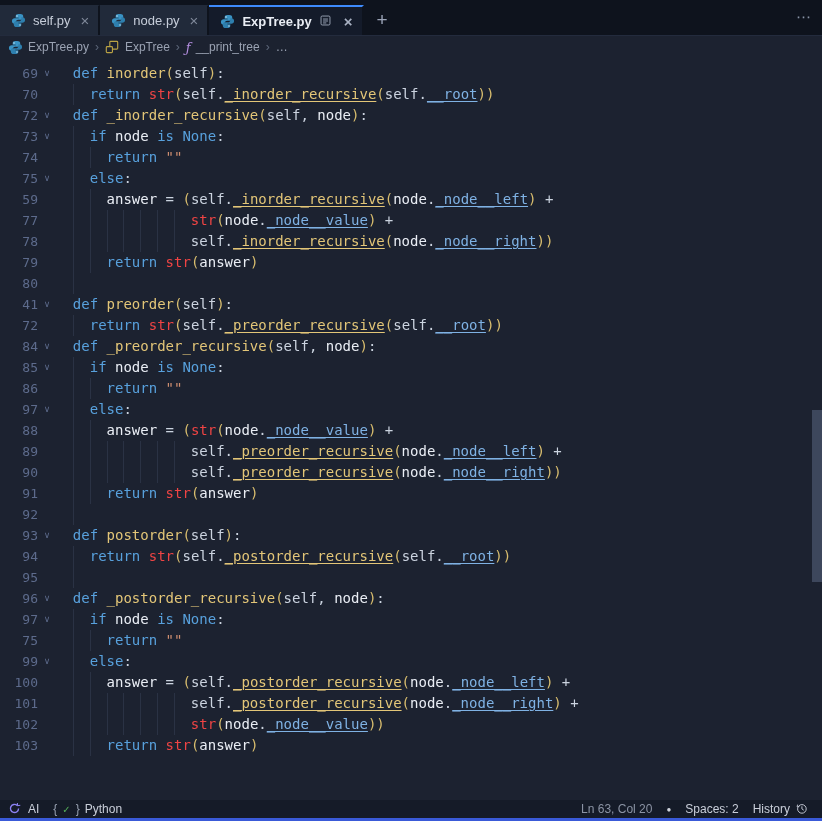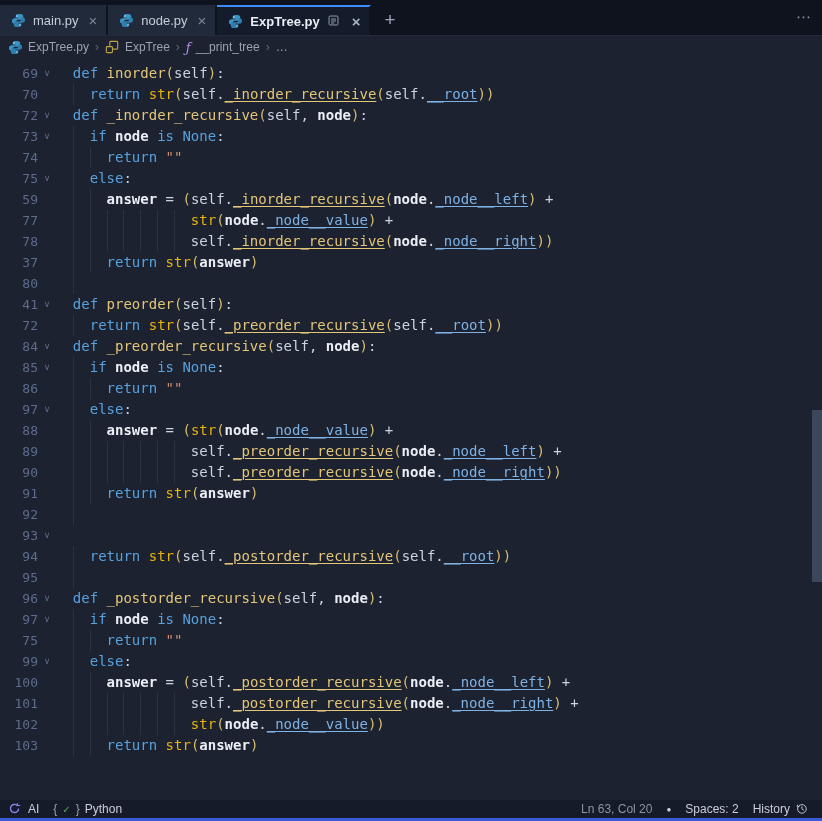--- a/index.html
+++ b/index.html
@@ -29,24 +29,24 @@
   .line{display:flex;height:21px}
   .ln{width:38px;flex:none;text-align:right;color:#5d6b8c;
       font-family:"DejaVu Sans Mono",monospace;font-size:13px;line-height:21px}
   .fold{width:18px;flex:none;text-align:center;color:#5d6b8c;font-size:9px;line-height:21px;cursor:pointer}
   .code{font-family:"DejaVu Sans Mono",monospace;font-size:14px;line-height:21px;
         white-space:pre;color:#ccd4e0;cursor:text}
   .ind{display:inline-block;position:relative;height:21px;vertical-align:top}
   .g{position:absolute;top:0;bottom:0;width:1px;background:#2a3244}
   .tk-k{color:#58a1dd}
   .tk-f{color:#e3c678}
-  .tk-b{color:#eab308}
+  .tk-b{color:#ef4444}
   .tk-c{color:#e3c678;text-decoration:underline;text-decoration-thickness:1px;text-underline-offset:2px}
   .tk-a{color:#7fb2e4;text-decoration:underline;text-decoration-thickness:1px;text-underline-offset:2px}
-  .tk-v{color:#eaeef5;font-weight:bold}
+  .tk-v{color:#eaeef5;font-weight:normal}
   .tk-p{color:#ccd4e0}
   .tk-g{color:#d8bd6e}
   .tk-s{color:#cf8f70}
   .scroll-thumb{position:absolute;right:0;top:352px;width:10px;height:172px;background:#3d475c}
   
   .statusbar{height:21px;flex:none;box-sizing:border-box;background:#151b28;
              border-bottom:3px solid #3a5ad8;display:flex;justify-content:space-between;
              align-items:center;padding:0 12px 0 8px;font-size:12px;color:#c9ced9}
   .sb-group{display:flex;gap:14px;align-items:center}
   .sb-item{display:flex;gap:5px;align-items:center;cursor:pointer;white-space:nowrap}
@@ -64,21 +64,21 @@
     <div class="tabs" id="tabs">
         <div class="tab">
           <span class="tabicon">
             <svg width="15" height="15" viewBox="0 0 16 16">
               <path fill="#3a93c4" d="M7.9 1C6.2 1 5 1.9 5 3.2V5h3.2v.6H3.9C2.3 5.6 1 6.7 1 8.5s1.2 2.9 2.7 2.9H5V9.6C5 8.2 6.2 7.1 7.6 7.1h3C11.9 7.1 13 6.1 13 4.8V3.2C13 1.9 11.7 1 10 1z"></path>
               <circle cx="6.4" cy="3.1" r=".8" fill="#cfe8f4"></circle>
               <path fill="#2e7fae" d="M8.1 15c1.7 0 2.9-.9 2.9-2.2V11H7.8v-.6h4.3c1.6 0 2.9-1.1 2.9-2.9S13.8 4.6 12.3 4.6H11v1.7c0 1.4-1.2 2.5-2.6 2.5h-3C4.1 8.8 3 9.8 3 11.1v1.7C3 14.1 4.3 15 6 15z"></path>
               <circle cx="9.6" cy="12.9" r=".8" fill="#cfe8f4"></circle>
             </svg>
           </span>
-          <span>main.py</span>
+          <span>self.py</span>
           <span class="close">×</span>
         </div>
         <div class="tab">
           <span class="tabicon">
             <svg width="15" height="15" viewBox="0 0 16 16">
               <path fill="#3a93c4" d="M7.9 1C6.2 1 5 1.9 5 3.2V5h3.2v.6H3.9C2.3 5.6 1 6.7 1 8.5s1.2 2.9 2.7 2.9H5V9.6C5 8.2 6.2 7.1 7.6 7.1h3C11.9 7.1 13 6.1 13 4.8V3.2C13 1.9 11.7 1 10 1z"></path>
               <circle cx="6.4" cy="3.1" r=".8" fill="#cfe8f4"></circle>
               <path fill="#2e7fae" d="M8.1 15c1.7 0 2.9-.9 2.9-2.2V11H7.8v-.6h4.3c1.6 0 2.9-1.1 2.9-2.9S13.8 4.6 12.3 4.6H11v1.7c0 1.4-1.2 2.5-2.6 2.5h-3C4.1 8.8 3 9.8 3 11.1v1.7C3 14.1 4.3 15 6 15z"></path>
               <circle cx="9.6" cy="12.9" r=".8" fill="#cfe8f4"></circle>
             </svg>
@@ -181,21 +181,21 @@
         <span class="ln">77</span>
         <span class="fold"></span>
         <span class="code"><span class="ind" style="width: 16ch;"><span class="g" style="left: 2ch;"></span><span class="g" style="left: 4ch;"></span><span class="g" style="left: 6ch;"></span><span class="g" style="left: 8ch;"></span><span class="g" style="left: 10ch;"></span><span class="g" style="left: 12ch;"></span><span class="g" style="left: 14ch;"></span></span><span class="tk-b">str</span><span class="tk-g">(</span><span class="tk-v">node</span><span class="tk-p">.</span><span class="tk-a">_node__value</span><span class="tk-g">)</span><span class="tk-p"> +</span></span>
       </div>
       <div class="line">
         <span class="ln">78</span>
         <span class="fold"></span>
         <span class="code"><span class="ind" style="width: 16ch;"><span class="g" style="left: 2ch;"></span><span class="g" style="left: 4ch;"></span><span class="g" style="left: 6ch;"></span><span class="g" style="left: 8ch;"></span><span class="g" style="left: 10ch;"></span><span class="g" style="left: 12ch;"></span><span class="g" style="left: 14ch;"></span></span><span class="tk-p">self</span><span class="tk-p">.</span><span class="tk-c">_inorder_recursive</span><span class="tk-g">(</span><span class="tk-v">node</span><span class="tk-p">.</span><span class="tk-a">_node__right</span><span class="tk-g">)</span><span class="tk-g">)</span></span>
       </div>
       <div class="line">
-        <span class="ln">37</span>
+        <span class="ln">79</span>
         <span class="fold"></span>
         <span class="code"><span class="ind" style="width: 6ch;"><span class="g" style="left: 2ch;"></span><span class="g" style="left: 4ch;"></span></span><span class="tk-k">return </span><span class="tk-b">str</span><span class="tk-g">(</span><span class="tk-v">answer</span><span class="tk-g">)</span></span>
       </div>
       <div class="line">
         <span class="ln">80</span>
         <span class="fold"></span>
         <span class="code"><span class="ind" style="width: 4ch;"><span class="g" style="left: 2ch;"></span></span></span>
       </div>
       <div class="line">
         <span class="ln">41</span>
@@ -248,20 +248,21 @@
         <span class="code"><span class="ind" style="width: 6ch;"><span class="g" style="left: 2ch;"></span><span class="g" style="left: 4ch;"></span></span><span class="tk-k">return </span><span class="tk-b">str</span><span class="tk-g">(</span><span class="tk-v">answer</span><span class="tk-g">)</span></span>
       </div>
       <div class="line">
         <span class="ln">92</span>
         <span class="fold"></span>
         <span class="code"><span class="ind" style="width: 4ch;"><span class="g" style="left: 2ch;"></span></span></span>
       </div>
       <div class="line">
         <span class="ln">93</span>
         <span class="fold">∨</span>
+        <span class="code"><span class="ind" style="width: 2ch;"></span><span class="tk-k">def </span><span class="tk-f">postorder</span><span class="tk-g">(</span><span class="tk-p">self</span><span class="tk-g">)</span><span class="tk-p">:</span></span>
       </div>
       <div class="line">
         <span class="ln">94</span>
         <span class="fold"></span>
         <span class="code"><span class="ind" style="width: 4ch;"><span class="g" style="left: 2ch;"></span></span><span class="tk-k">return </span><span class="tk-b">str</span><span class="tk-g">(</span><span class="tk-p">self</span><span class="tk-p">.</span><span class="tk-c">_postorder_recursive</span><span class="tk-g">(</span><span class="tk-p">self</span><span class="tk-p">.</span><span class="tk-a">__root</span><span class="tk-g">)</span><span class="tk-g">)</span></span>
       </div>
       <div class="line">
         <span class="ln">95</span>
         <span class="fold"></span>
         <span class="code"><span class="ind" style="width: 4ch;"><span class="g" style="left: 2ch;"></span></span></span>

